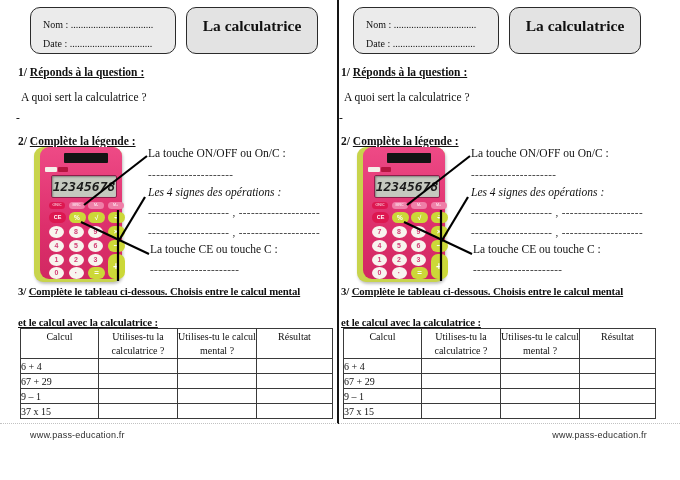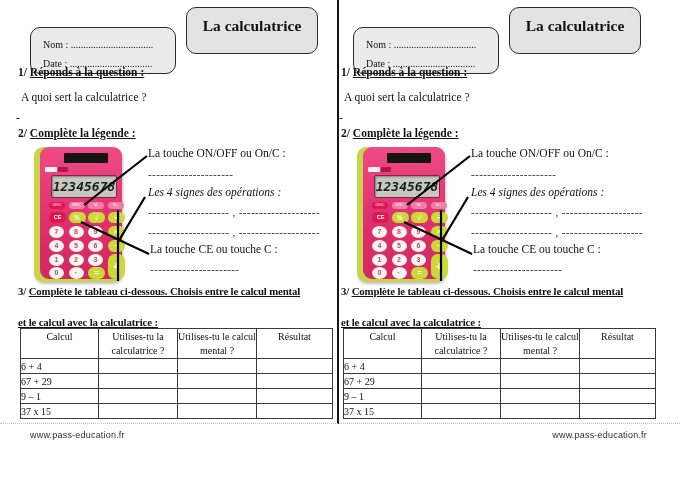--- a/index.html
+++ b/index.html
@@ -12,32 +12,32 @@
   .half { position:absolute; top:0; width:338px; height:480px; }
   .half-left  { left:0; }
   .half-right { left:323px; }
   .divider { position:absolute; left:337px; top:0; width:2px; height:424px; background:#151515; }
   .fold-line { position:absolute; left:0; top:423px; width:680px; border-top:1px dotted #c2c2c2; }
 
   
   .idbox {
     position:absolute; left:30px; top:7px; width:146px; height:47px;
     background:#ebebeb; border:1.3px solid #2b2b2b; border-radius:10px;
-    font-size:10px; padding:7px 0 0 12px; line-height:19px;margin-top:20px;
+    font-size:10px; padding:7px 0 0 12px; line-height:19px;
   }
   .titlebox {
     position:absolute; left:186px; top:7px; width:132px; height:47px;
     background:#e3e3e3; border:1.6px solid #2b2b2b; border-radius:10px;
     text-align:center; font-weight:bold; font-size:15.5px; padding-top:9px;
   }
 
   .sec-heading { position:absolute; font-weight:bold; font-size:11.5px; white-space:nowrap; }
   .sec-heading .u { text-decoration:underline;margin-top:16px; }
   .h1 { left:18px; top:66px; }
-  .h2 { left:18px; top:127px; }
+  .h2 { left:18px; top:135px; }
   .h3 { left:18px; top:284px; font-size:10.8px; letter-spacing:-0.15px; line-height:15px; white-space:nowrap; }
   .h3 .l2 { display:block; }
   .question  { position:absolute; left:21px; top:91px; font-size:11.5px; }
   .ans-dash  { position:absolute; left:16px; top:111px; font-size:11.5px; }
 
   
   .lg { position:absolute; font-size:11.5px; white-space:nowrap; }
   .lg-dash { position:absolute; font-size:11px; letter-spacing:0.4px; white-space:nowrap; color:#1a1a1a; }
   .lg-on       { left:148px; top:147px;text-align:right; }
   .lg-on-d     { left:148px; top:168px; }

